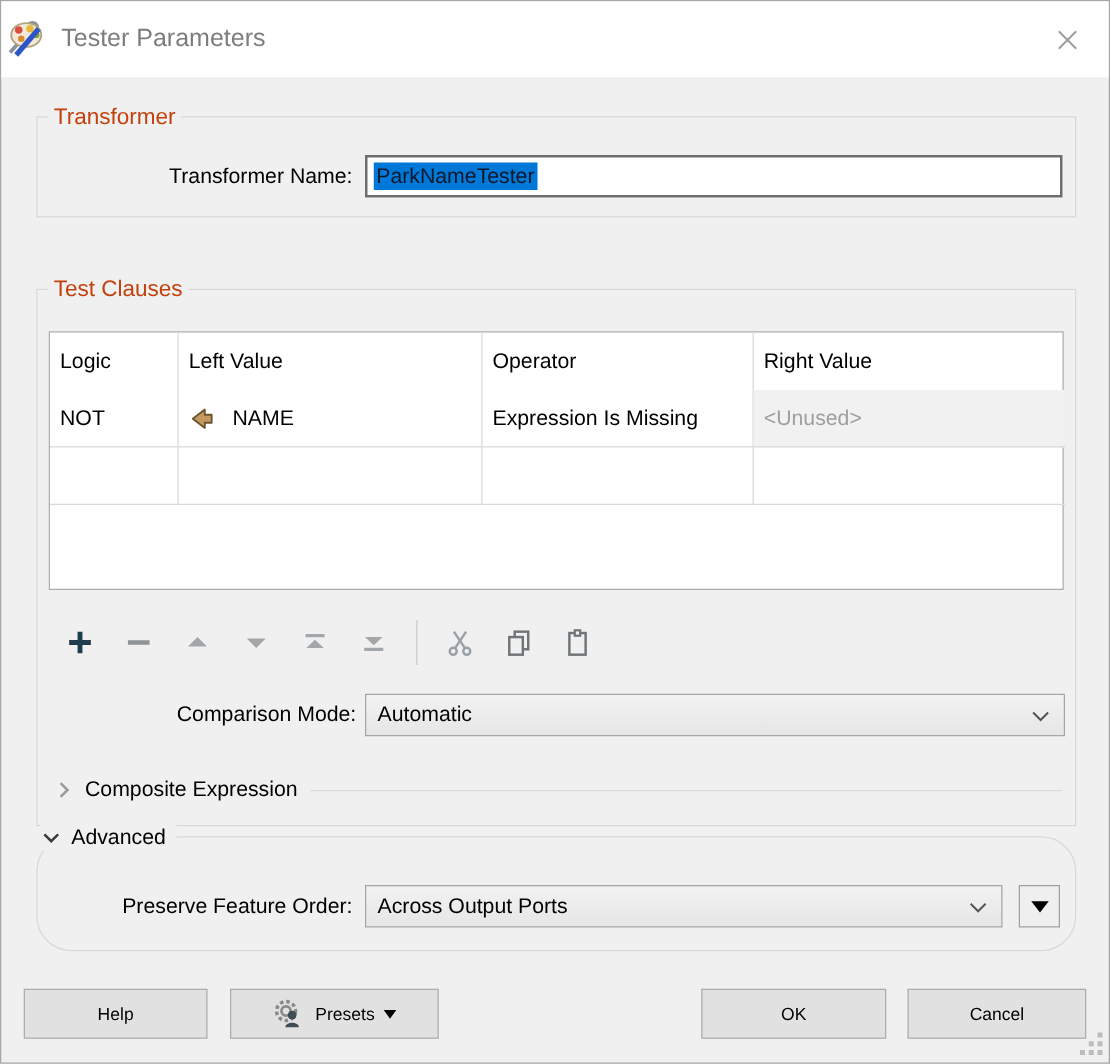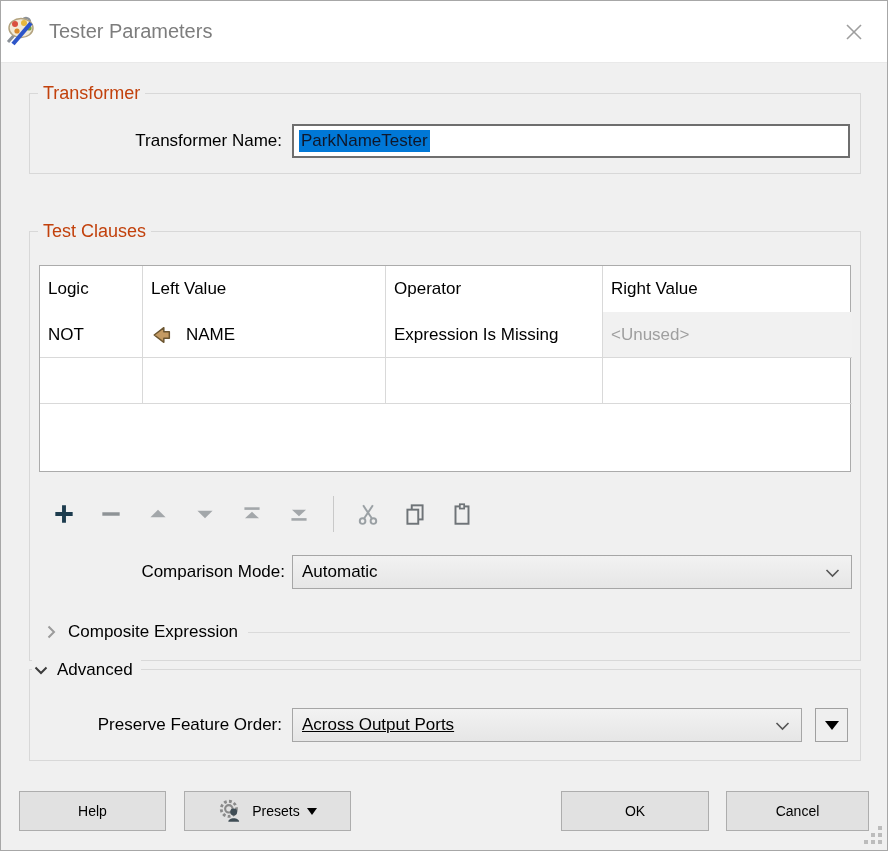--- a/index.html
+++ b/index.html
@@ -25,21 +25,21 @@
   
   .groupbox {
     position:absolute; border:1px solid #d8d8d8; background:#f0f0f0;
   }
   .groupbox > .gb-label {
     position:absolute; top:-11px; left:8px; background:#f0f0f0;
     padding:0 5px; font-size:18px; color:#c2410c; white-space:nowrap;
   }
   .gb-transformer { left:28px; top:92px;  width:832px; height:81px; }
   .gb-testclauses { left:28px; top:210px; width:832px; height:430px;margin-top:20px; }
-  .gb-advanced    { left:28px; top:668px; width:832px; height:92px; }
+  .gb-advanced    { left:28px; top:668px; width:832px; height:92px;border-radius:28px; }
   .gb-advanced > .gb-header {
     position:absolute; top:-11px; left:2px; background:#f0f0f0;
     padding:0 8px 0 2px; display:flex; align-items:center; height:22px;
   }
   .gb-advanced .gb-header .lbl { margin-left:9px; }
   
   .fieldlabel {
     position:absolute; left:0; width:252px; height:34px;
     display:flex; align-items:center; justify-content:flex-end;
     white-space:nowrap;
@@ -239,21 +239,21 @@
 </div>
 
 <div class="groupbox gb-advanced">
   <div class="gb-header">
     <svg width="14" height="9" viewBox="0 0 14 9">
       <polyline points="1.5,1.5 7,7 12.5,1.5" fill="none" stroke="#3c3c3c" stroke-width="2"></polyline>
     </svg>
     <span class="lbl">Advanced</span>
   </div>
   <div class="fieldlabel" style="top:38px;">Preserve Feature Order:</div>
-  <div class="combobox" style="left:262px; top:38px; width:510px;text-decoration:underline;">
+  <div class="combobox" style="left:262px; top:38px; width:510px;">
     <span>Across Output Ports</span>
     <svg class="chev" width="15" height="9" viewBox="0 0 15 9">
       <polyline points="1.5,1 7.5,7 13.5,1" fill="none" stroke="#555" stroke-width="1.6"></polyline>
     </svg>
   </div>
   <div class="drop-btn">
     <span class="tri-down"></span>
   </div>
 </div>
 

